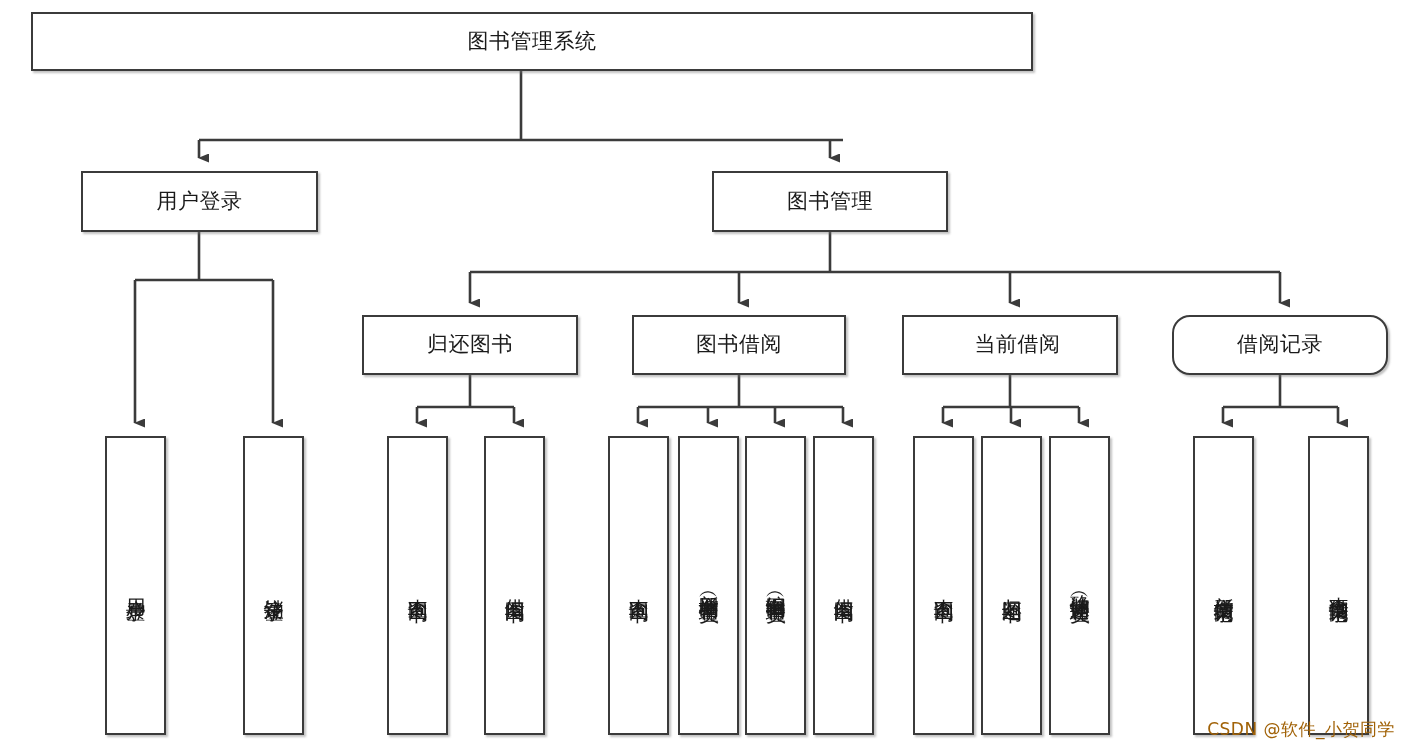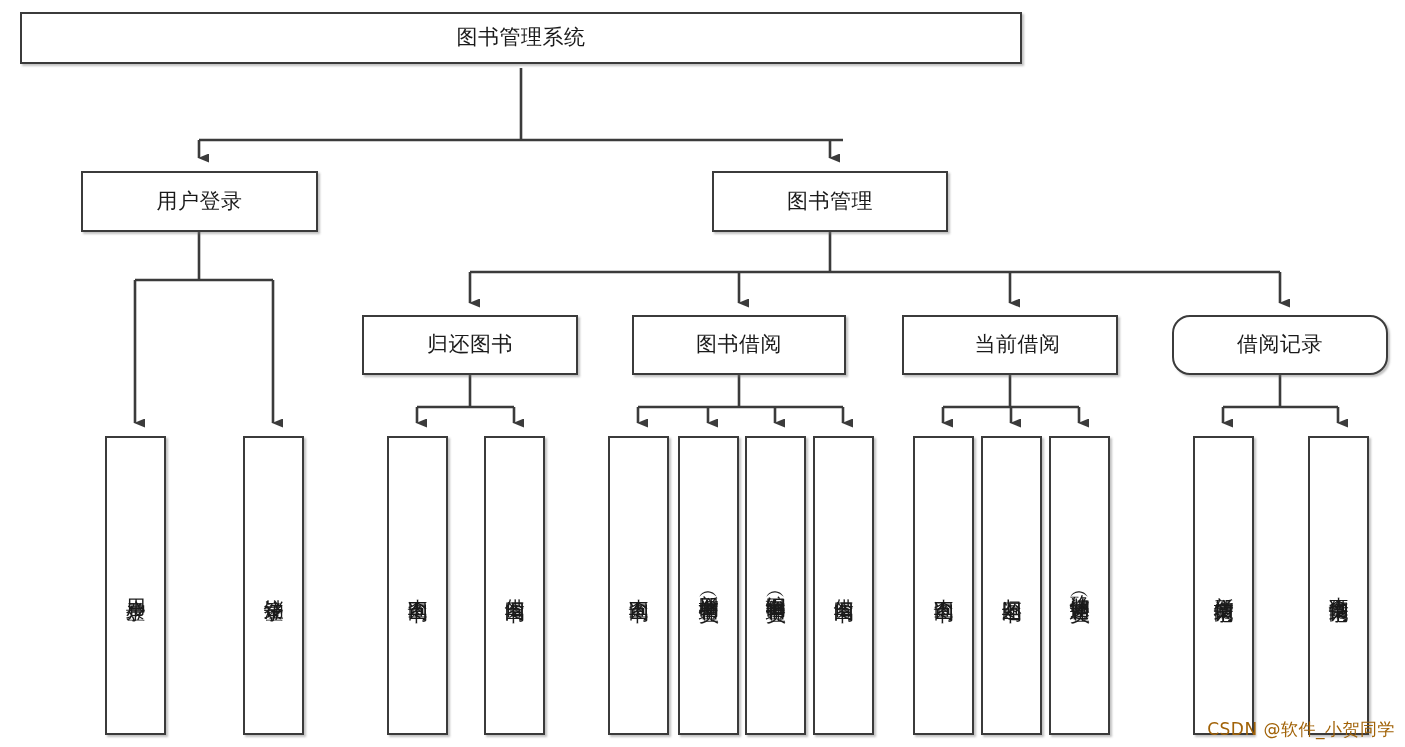--- a/index.html
+++ b/index.html
@@ -110,21 +110,21 @@
       <path d="M1011,407 L1011,423" marker-end="url(#arrow)"></path>
       <path d="M1079,407 L1079,423" marker-end="url(#arrow)"></path>
 
       <path d="M1280,375 L1280,407"></path>
       <path d="M1223,407 L1338,407"></path>
       <path d="M1223,407 L1223,423" marker-end="url(#arrow)"></path>
       <path d="M1338,407 L1338,423" marker-end="url(#arrow)"></path>
     </g>
   </svg>
 
-  <div class="node-box" id="node-root" style="left: 20px; top: 12px; width: 1002px; height: 52px;">
+  <div class="node-box" id="node-root" style="left: 31px; top: 12px; width: 1002px; height: 59px;">
     <span class="node-label">图书管理系统</span>
   </div>
 
   <div class="node-box" id="node-l2-0" style="left: 81px; top: 171px; width: 237px; height: 61px;">
     <span class="node-label">用户登录</span>
   </div>
   <div class="node-box" id="node-l2-1" style="left: 712px; top: 171px; width: 236px; height: 61px;">
     <span class="node-label">图书管理</span>
   </div>
 

